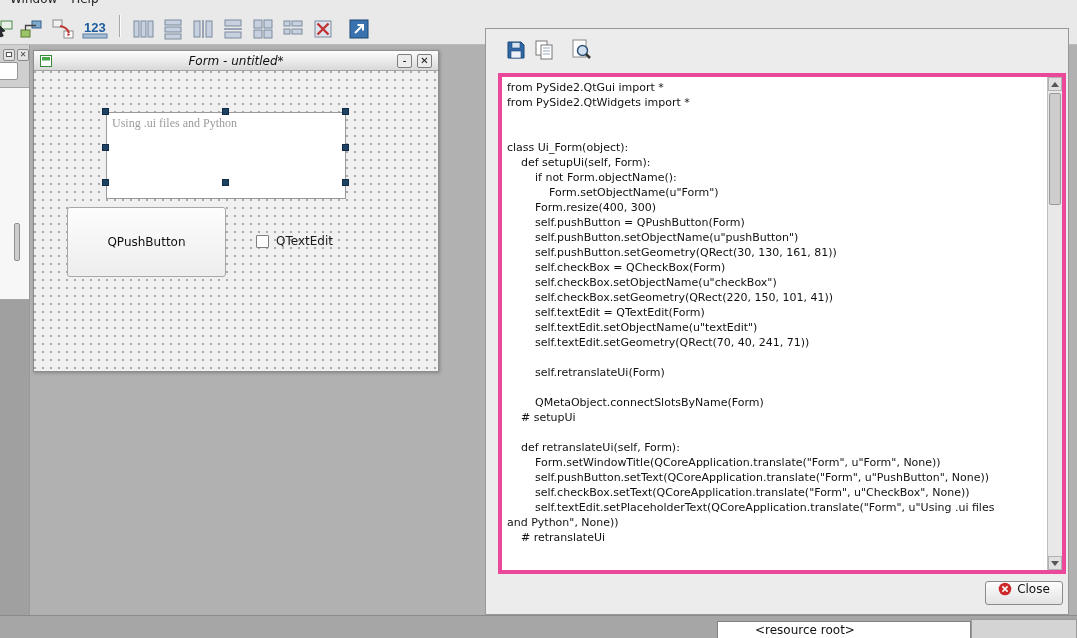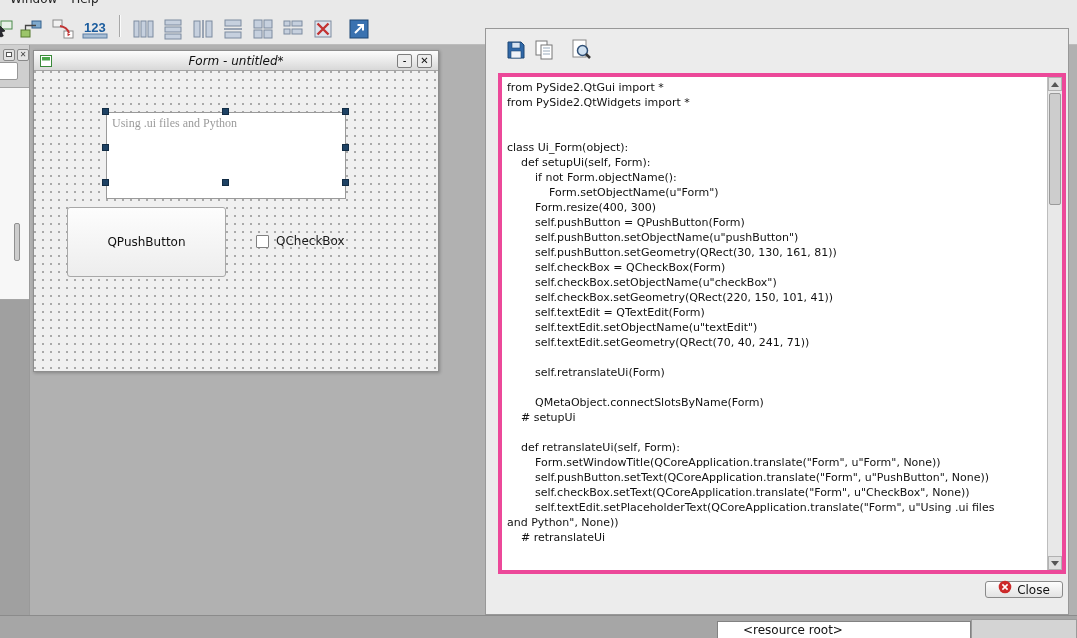--- a/index.html
+++ b/index.html
@@ -59,26 +59,26 @@
   .codearea { position:absolute; left:12px; top:44px; width:568px; height:501px; background:#fff; border:4px solid #ec4899; }
   .code-pre { position:absolute; left:0; top:0; right:15px; bottom:0; padding:3px 2px 3px 5px; margin:0;
     font-family:"DejaVu Sans","Liberation Sans",sans-serif; font-size:11px; line-height:15px;
     white-space:pre-wrap; word-wrap:break-word; color:#111; overflow:hidden; }
   .vscroll { position:absolute; right:0; top:0; bottom:0; width:15px; background:#e8e8e8; border-left:1px solid #bdbdbd; }
   .sb-btn { position:absolute; left:0; width:14px; height:14px; background:#e0e0e0; border:1px solid #b2b2b2; display:flex; align-items:center; justify-content:center; }
   .sb-up { top:0; } .sb-down { bottom:0; }
   .tri-up { width:0; height:0; border-left:4px solid transparent; border-right:4px solid transparent; border-bottom:5px solid #555; }
   .tri-down { width:0; height:0; border-left:4px solid transparent; border-right:4px solid transparent; border-top:5px solid #555; }
   .sb-thumb { position:absolute; left:1px; top:16px; width:12px; height:112px; background:#cdcdcd; border:1px solid #9a9a9a; border-radius:2px; }
-  .closebtn { position:absolute; left:499px; top:552px; width:78px; height:17px; background:linear-gradient(#fdfdfd,#e3e3e3); border:1px solid #8a8a8a; border-radius:3px; display:flex; align-items:flex-end; justify-content:center; gap:5px; font-family:inherit; font-size:12px; color:#111; }
+  .closebtn { position:absolute; left:499px; top:552px; width:78px; height:24px; background:linear-gradient(#fdfdfd,#e3e3e3); border:1px solid #8a8a8a; border-radius:3px; display:flex; align-items:flex-start; justify-content:center; gap:5px; font-family:inherit; font-size:12px; color:#111; }
 
   
   .bottombar { position:absolute; left:0; top:615px; width:1077px; height:23px; background:#a6a6a6; border-top:1px solid #8b8b8b; }
   .resource { position:absolute; left:717px; top:5px; width:254px; height:18px; background:#fff; border:1px solid #828282; overflow:hidden; }
-  .resource span { display:block; padding-left:25px; padding-top:1px; font-size:12px; color:#111; }
+  .resource span { display:block; padding-left:37px; padding-top:1px; font-size:12px; color:#111; }
   .res-side { position:absolute; left:971px; top:3px; width:106px; height:20px; background:#d4d4d4; border:1px solid #9b9b9b; }
 </style>
 </head>
 <body>
 
 <div class="menubar">
   <span>Window</span>
   <span>Help</span>
 </div>
 
@@ -237,21 +237,21 @@
     <div class="handle" style="left:188px;top:37px;"></div>
     <div class="handle" style="left:308px;top:37px;"></div>
     <div class="handle" style="left:68px;top:73px;"></div>
     <div class="handle" style="left:308px;top:73px;"></div>
     <div class="handle" style="left:68px;top:108px;"></div>
     <div class="handle" style="left:188px;top:108px;"></div>
     <div class="handle" style="left:308px;top:108px;"></div>
     <button class="pushbtn">QPushButton</button>
     <div class="cbrow">
       <span class="cbbox"></span>
-      <span>QCheckBox</span>
+      <span>QTextEdit</span>
     </div>
   </div>
 </div>
 
 <div class="dialog">
   <button class="dbtn" style="left:17px;top:8px;">
     <span>
         <svg width="22" height="22" viewBox="0 0 22 22">
           <path d="M3 3h13l3 3v13H3z" fill="#3068a8" stroke="#1d4675"></path>
           <rect x="7" y="3.5" width="8" height="5.5" fill="#d8e4f2" stroke="#1d4675" stroke-width="0.6"></rect>

